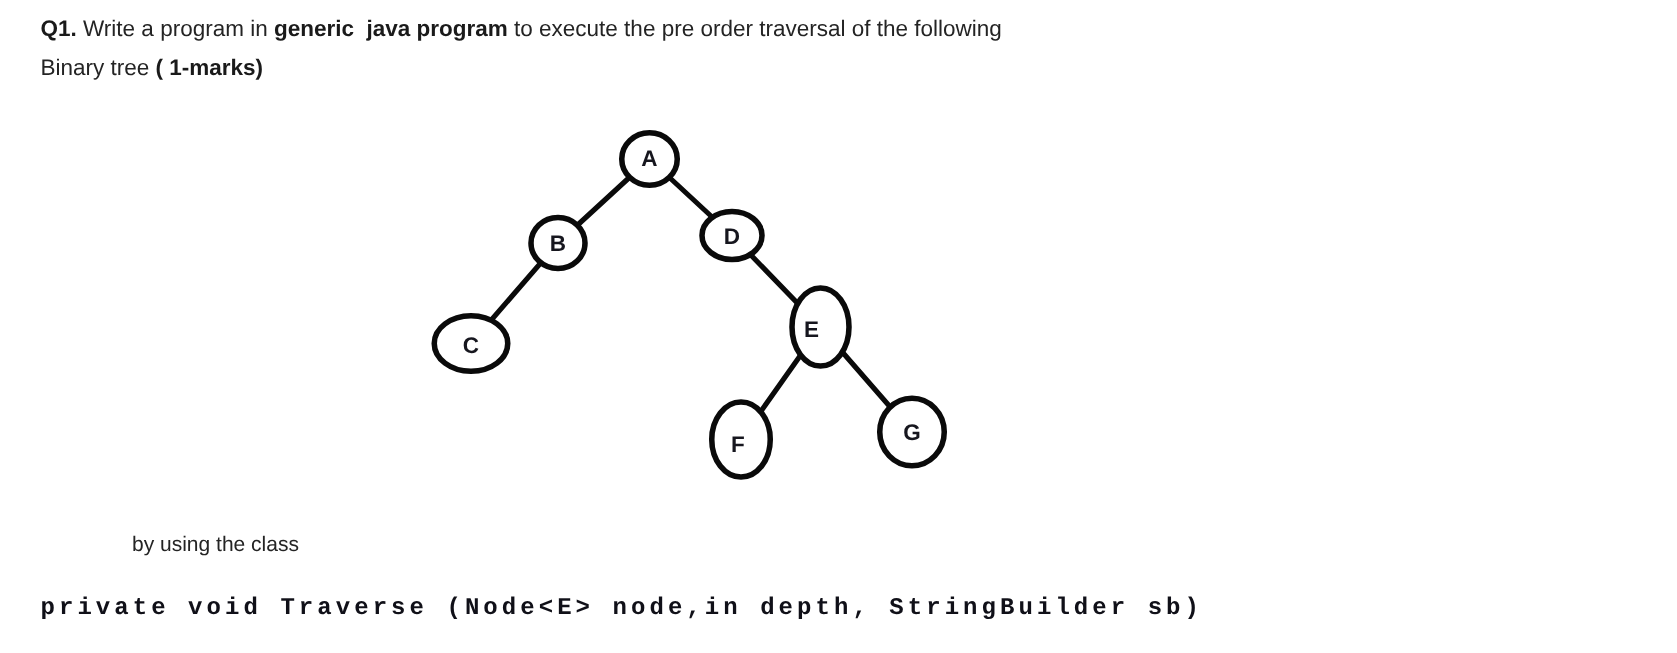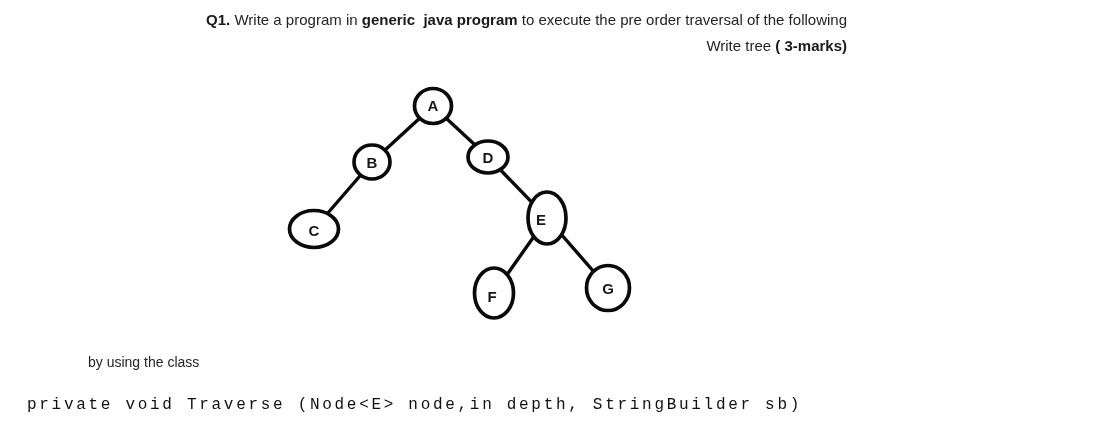--- a/index.html
+++ b/index.html
@@ -7,21 +7,20 @@
     padding: 0;
     background: #ffffff;
   }
   .page {
     position: relative;
     width: 1118px;
     height: 435px;
     background: #ffffff;
     overflow: hidden;
     font-family: "Liberation Sans", sans-serif;
-    text-align: right;
   }
   .question {
     position: absolute;
     left: 27px;
     top: 7px;
     width: 820px;
     font-size: 15px;
     line-height: 26px;
     color: #242424;
     white-space: pre-wrap;
@@ -55,34 +54,34 @@
     top: 352px;
     font-size: 14px;
     line-height: 20px;
     color: #242424;
   }
   .code {
     position: absolute;
     left: 27px;
     top: 392px;
     font-family: "Liberation Mono", "DejaVu Sans Mono", monospace;
-    font-weight: normal;
+    font-weight: bold;
     font-size: 16px;
     line-height: 26px;
     letter-spacing: 2.7px;
     color: #101018;
     white-space: pre;
   }
 </style>
 </head>
 <body>
 
 <div class="page">
 
-  <div class="question"><div><span class="b">Q1.</span><span> Write a program in </span><span class="b">generic  java program</span><span> to execute the pre order traversal of the following</span></div><div><span>Write tree </span><span class="b">( 3-marks)</span></div></div>
+  <div class="question"><div><span class="b">Q1.</span><span> Write a program in </span><span class="b">generic  java program</span><span> to execute the pre order traversal of the following</span></div><div><span>Binary tree </span><span class="b">( 1-marks)</span></div></div>
 
   <svg class="tree-svg" width="1118" height="435" viewBox="0 0 1118 435">
       <line x1="433" y1="106" x2="372" y2="162"></line>
       <line x1="433" y1="106" x2="488" y2="157"></line>
       <line x1="372" y1="162" x2="314" y2="229"></line>
       <line x1="488" y1="157" x2="547" y2="218"></line>
       <line x1="547" y1="218" x2="494" y2="293"></line>
       <line x1="547" y1="218" x2="608" y2="288"></line>
       <ellipse cx="433" cy="106" rx="18.5" ry="17.5"></ellipse>
       <text x="433" y="110.5">A</text>

